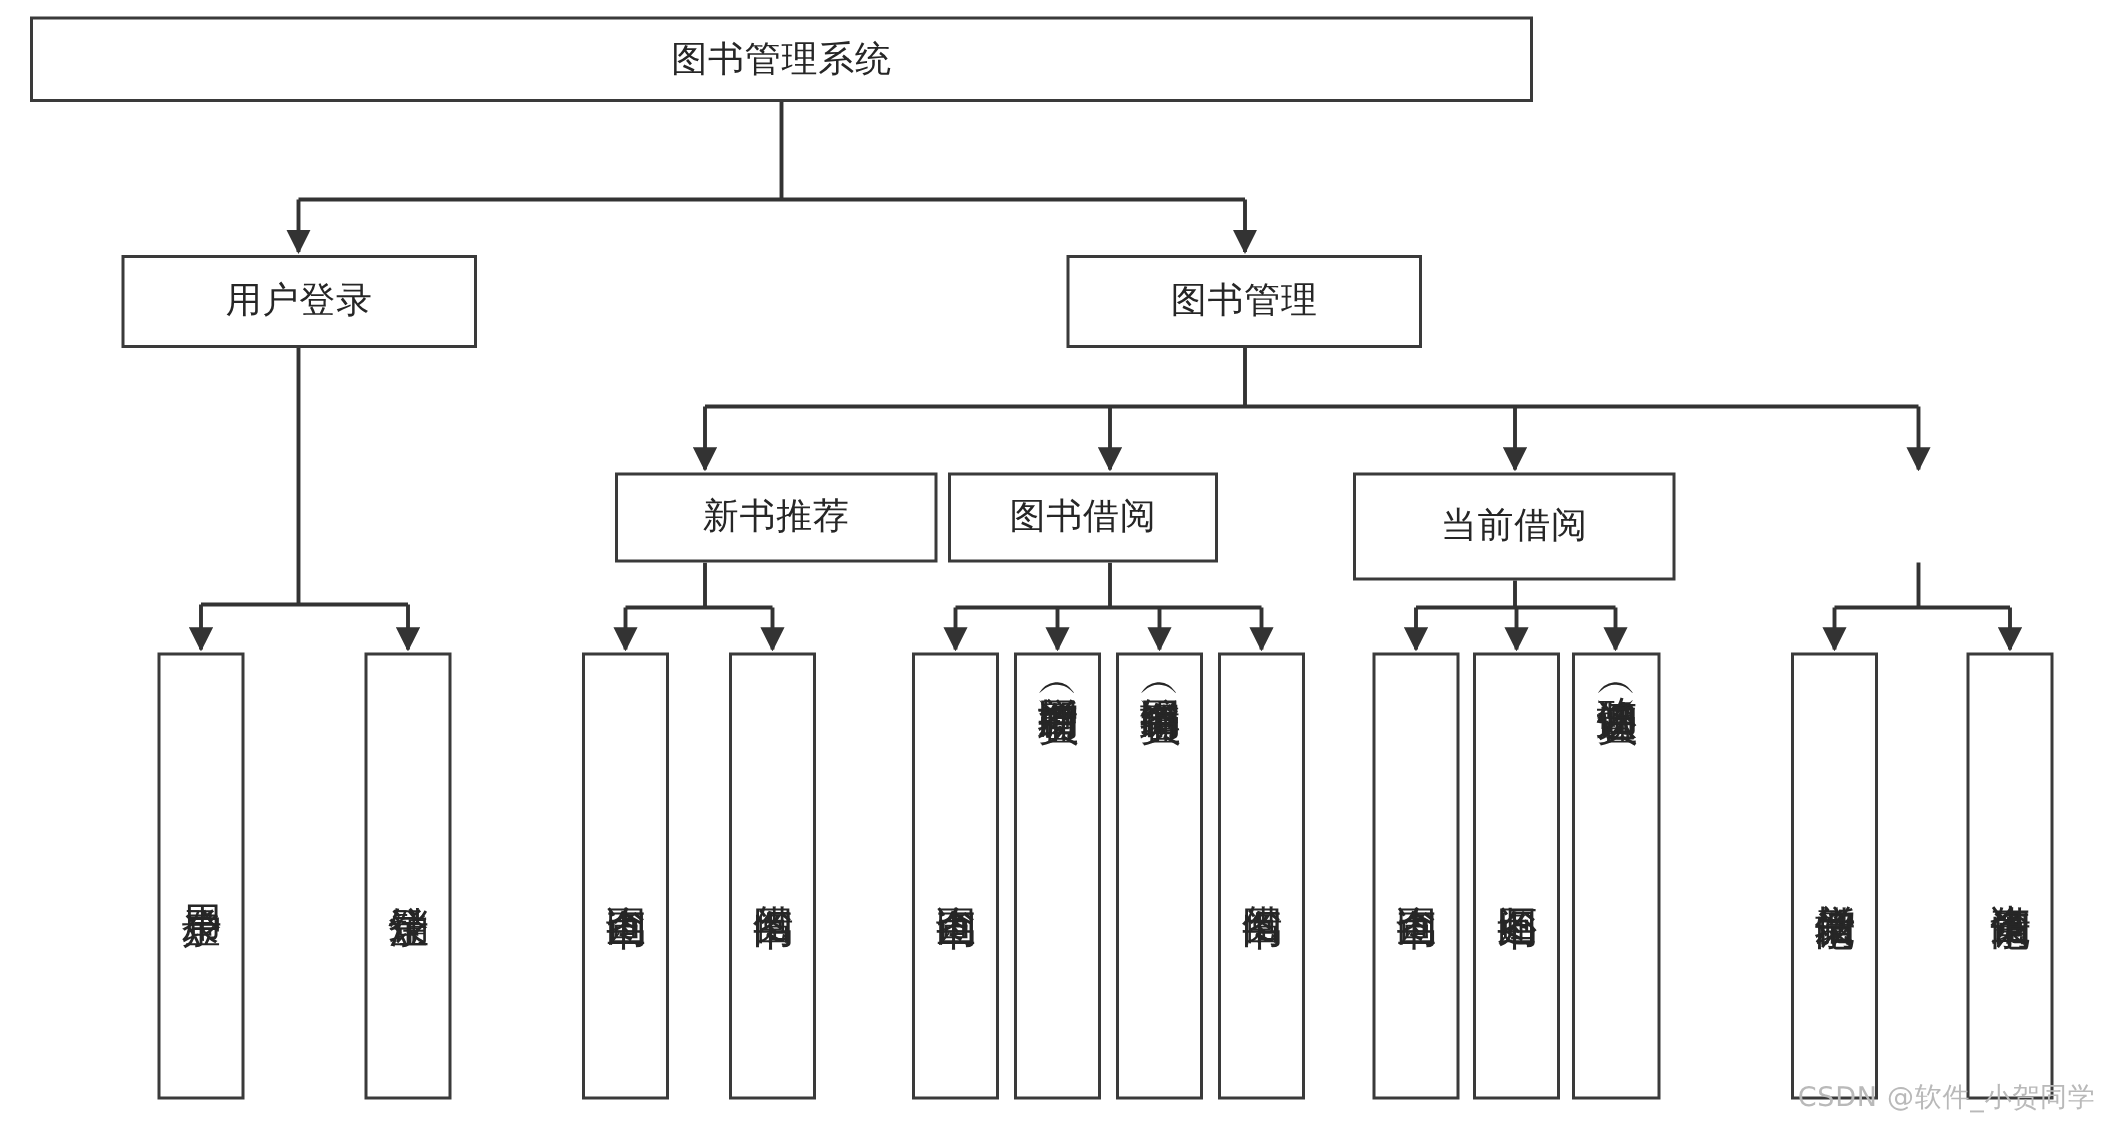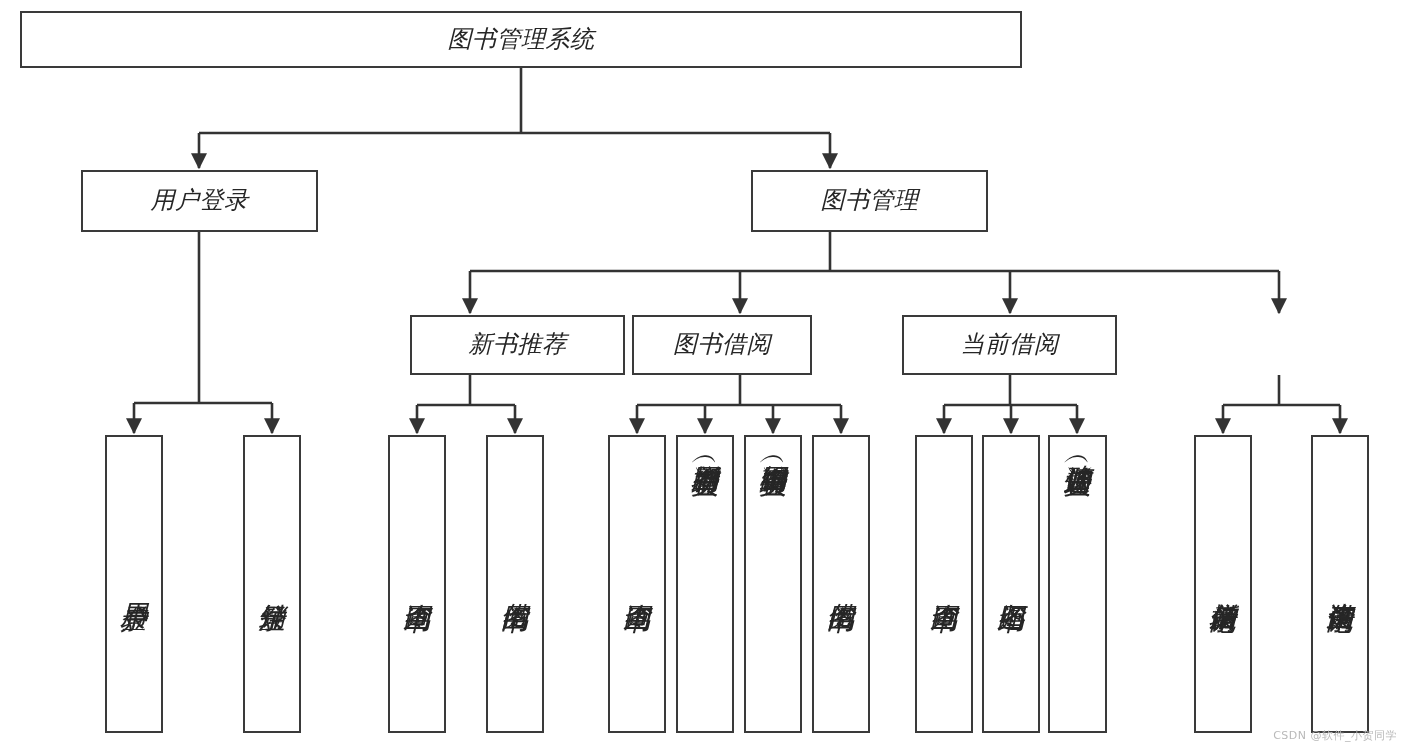--- a/index.html
+++ b/index.html
@@ -34,21 +34,20 @@
     display: flex;
     align-items: center;
     justify-content: center;
     color: #262626;
   }
   .node .label {
     display: block;
     text-align: right;
     line-height: 1.06;
     letter-spacing: 0.5px;
-    font-style: italic;
   }
   .node.horiz .label {
     font-size: 24px;
   }
   .node.vert {
     align-items: flex-start;
     justify-content: center;
     padding-top: 6px;
   }
   .node.vert .label {
@@ -60,21 +59,21 @@
     white-space: nowrap;
   }
   .node.vert.tall-center {
     align-items: center;
     padding-top: 0;
   }
   .watermark {
     position: absolute;
     right: 8px;
     bottom: 4px;
-    font-size: 11px;
+    font-size: 18px;
     color: #b9b9b9;
     letter-spacing: 0.5px;
     white-space: nowrap;
   }
 </style>
 </head>
 <body>
 
 <div id="canvas">
 
@@ -128,31 +127,31 @@
     </g>
   </svg>
 
   <div class="node horiz" style="left:20px; top:11px; width:1002px; height:57px;">
     <span class="label">图书管理系统</span>
   </div>
 
   <div class="node horiz" style="left:81px; top:170px; width:237px; height:62px;">
     <span class="label">用户登录</span>
   </div>
-  <div class="node horiz" style="left:711px; top:170px; width:237px; height:62px;margin-left:40px;">
+  <div class="node horiz" style="left:711px; top:170px; width:237px; height:62px;">
     <span class="label">图书管理</span>
   </div>
 
   <div class="node horiz" style="left:362px; top:315px; width:215px; height:60px;margin-left:48px;">
     <span class="label">新书推荐</span>
   </div>
   <div class="node horiz" style="left:632px; top:315px; width:180px; height:60px;">
     <span class="label">图书借阅</span>
   </div>
-  <div class="node horiz" style="left:902px; top:315px; width:215px; height:60px;">
+  <div class="node horiz" style="left:902px; top:315px; width:215px; height:72px;">
     <span class="label">当前借阅</span>
   </div>
 
   <div class="node vert tall-center" style="left:105px; top:435px; width:58px; height:298px;">
     <span class="label">用户登录</span>
   </div>
   <div class="node vert tall-center" style="left:243px; top:435px; width:58px; height:298px;">
     <span class="label">注销登录</span>
   </div>
 

